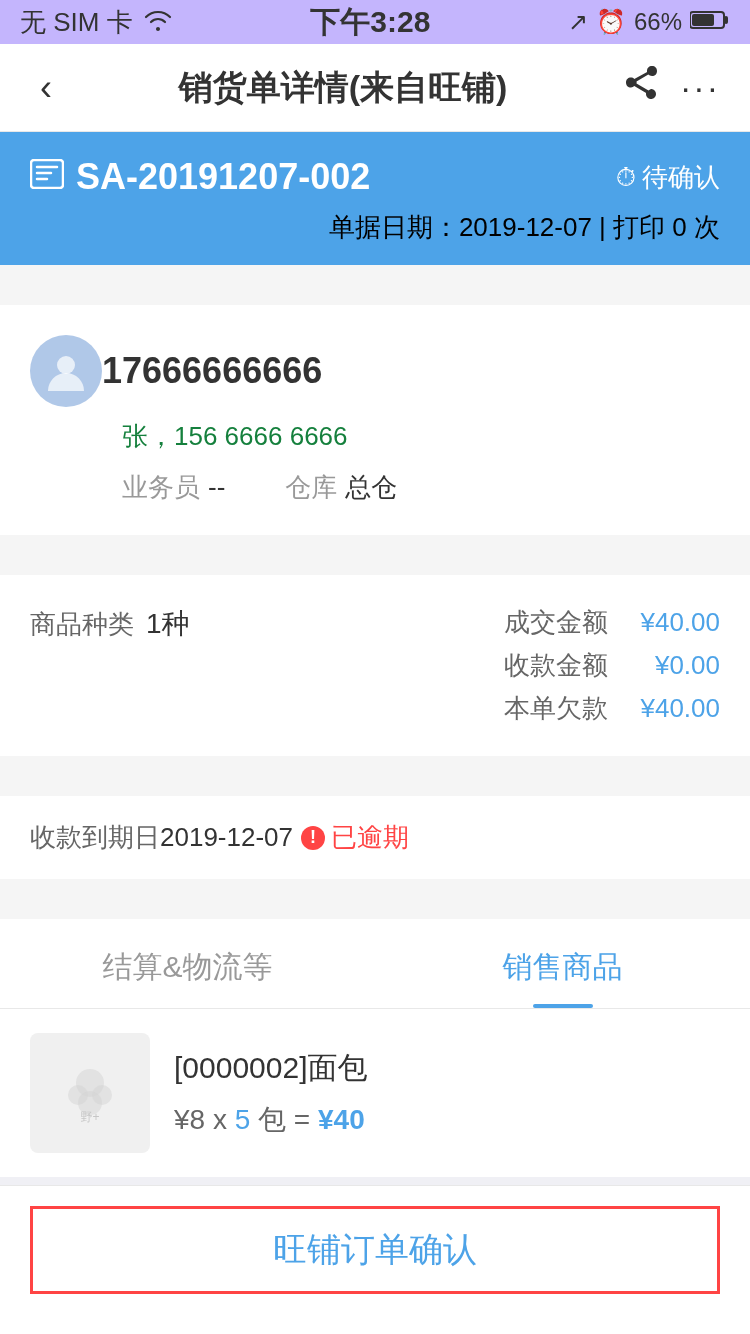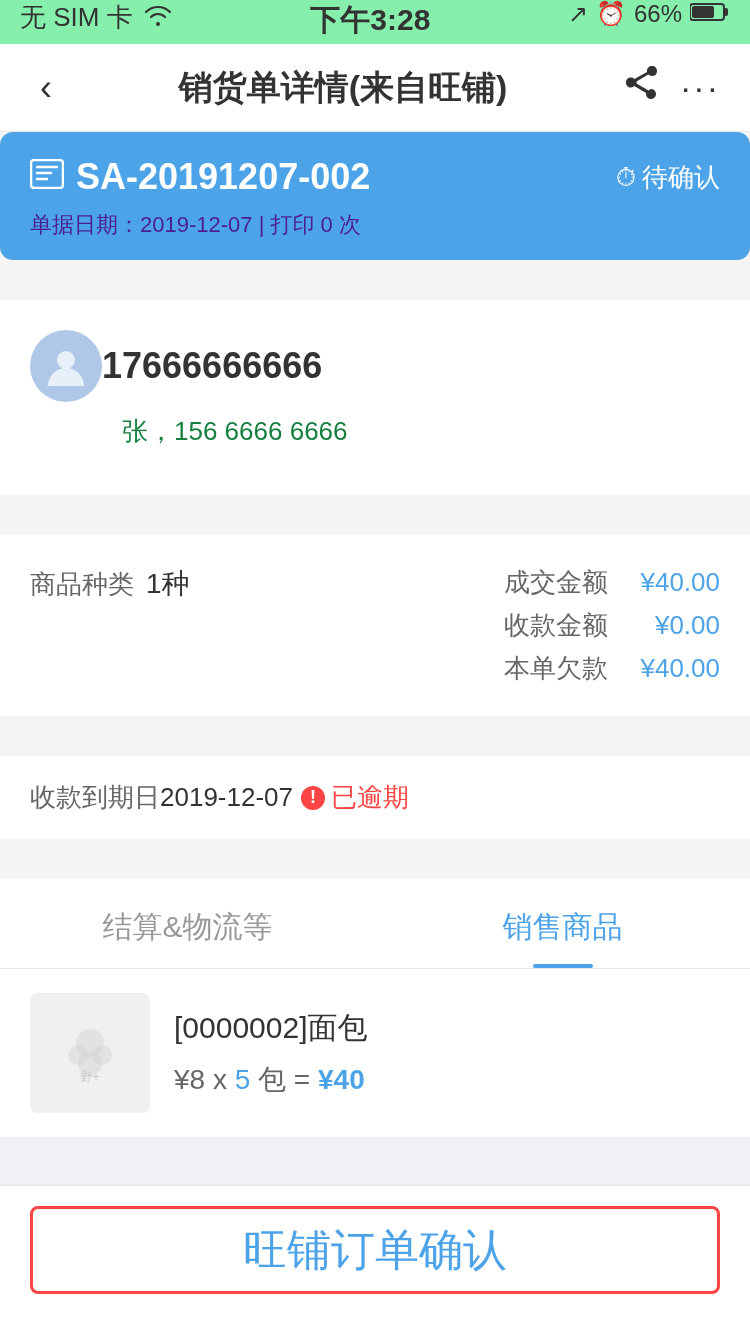--- a/index.html
+++ b/index.html
@@ -9,26 +9,26 @@
       background: #f5f5f5;
       width: 750px;
       min-height: 1334px;
       font-size: 28px;
       color: #333;
       position: relative;
     }
 
     
     .status-bar {
-      background: #86efac;
+      background: #c4b5fd;
       height: 44px;
       display: flex;
-      align-items: flex-start;
+      align-items: center;
       justify-content: space-between;
-      padding: 0 20px;
+      padding: 16px 20px;
       font-size: 26px;
       font-weight: 500;
     }
     .status-left { display: flex; align-items: center; gap: 10px; }
     .status-center { font-size: 30px; font-weight: 600; }
     .status-right { display: flex; align-items: center; gap: 8px; font-size: 24px; }
 
     
     .nav-bar {
       background: #fff;
@@ -58,21 +58,20 @@
     .nav-action-btn {
       font-size: 36px;
       color: #333;
       cursor: pointer;
     }
 
     
     .order-header {
       background: #4da3e8;
       padding: 24px 30px 20px;
-      border-radius: 13px;
     }
     .order-id-row {
       display: flex;
       align-items: center;
       justify-content: space-between;
       margin-bottom: 12px;
     }
     .order-id {
       font-size: 36px;
       font-weight: 700;
@@ -82,22 +81,23 @@
       gap: 12px;
     }
     .order-status {
       font-size: 26px;
       color: #fff;
       display: flex;
       align-items: center;
       gap: 6px;
     }
     .order-date-row {
-      font-size: 22px;
-      color: #4c1d95;
+      font-size: 26px;
+      color: #000000;
+      text-align: right;
     }
 
     
     .customer-block {
       background: #fff;
       padding: 30px;
       margin-top: 20px;
     }
     .customer-row {
       display: flex;
@@ -295,23 +295,23 @@
       background: #fff;
       padding: 20px 30px 40px;
       border-top: 1px solid #e8e8e8;
     }
     .confirm-btn {
       width: 100%;
       height: 88px;
       border: 3px solid #ff4444;
       background: #fff;
       color: #4da3e8;
-      font-size: 44px;
+      font-size: 34px;
       font-weight: 500;
-      border-radius: 8px;
+      border-radius: 0;
       cursor: pointer;
       display: flex;
       align-items: center;
       justify-content: center;
     }
 
     .divider {
       height: 20px;
       background: #f5f5f5;
     }
@@ -391,20 +391,30 @@
     <div class="customer-row">
       <div class="customer-avatar">
         <svg width="44" height="44" viewBox="0 0 44 44" fill="none">
           <circle cx="22" cy="16" r="9" fill="rgba(255,255,255,0.7)"></circle>
           <path d="M4 42c0-10 8-18 18-18s18 8 18 18" fill="rgba(255,255,255,0.7)"></path>
         </svg>
       </div>
       <div class="customer-phone">17666666666</div>
     </div>
     <div class="customer-name">张，156 6666 6666</div>
+    <div class="customer-meta">
+      <div class="meta-item">
+        <span class="meta-label">业务员</span>
+        <span class="meta-value">--</span>
+      </div>
+      <div class="meta-item">
+        <span class="meta-label">仓库</span>
+        <span class="meta-value">总仓</span>
+      </div>
+    </div>
   </div>
 
   <div class="divider"></div>
 
   <div class="amounts-block">
     <div class="product-count-section">
       <span class="product-count-label">商品种类</span>
       <span class="product-count-value">1种</span>
     </div>
     <div class="amounts-section">

